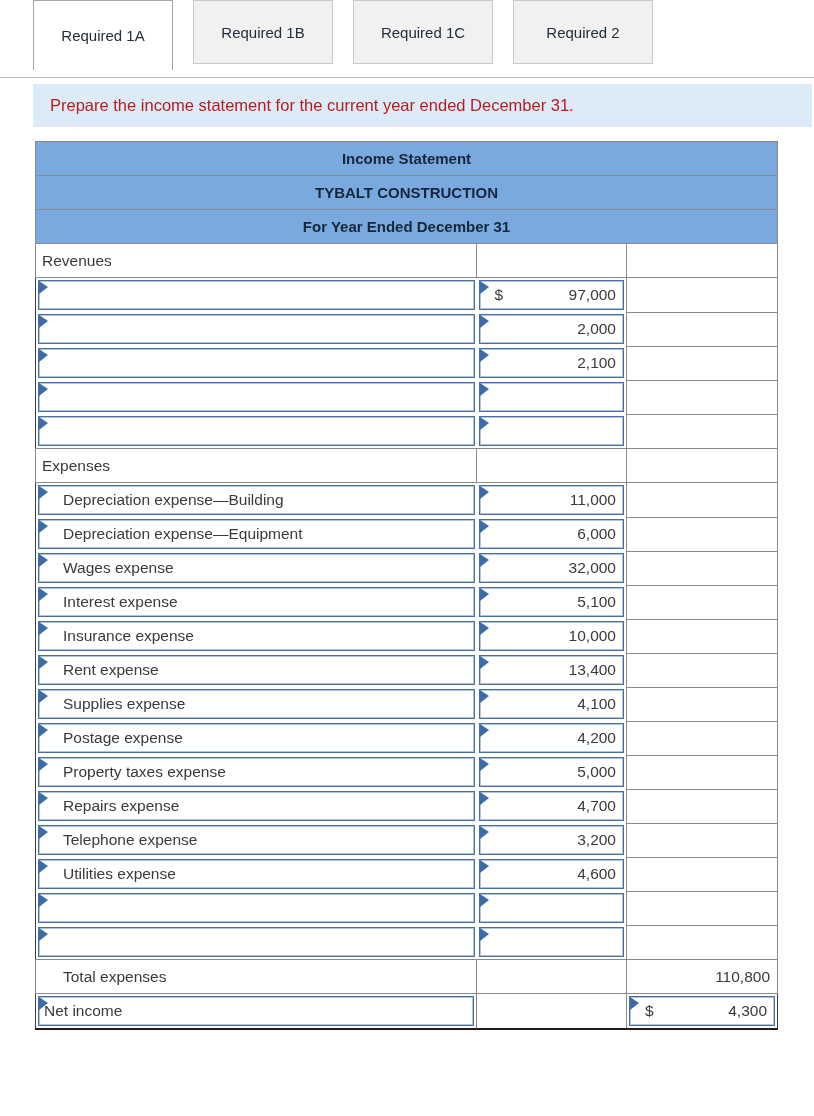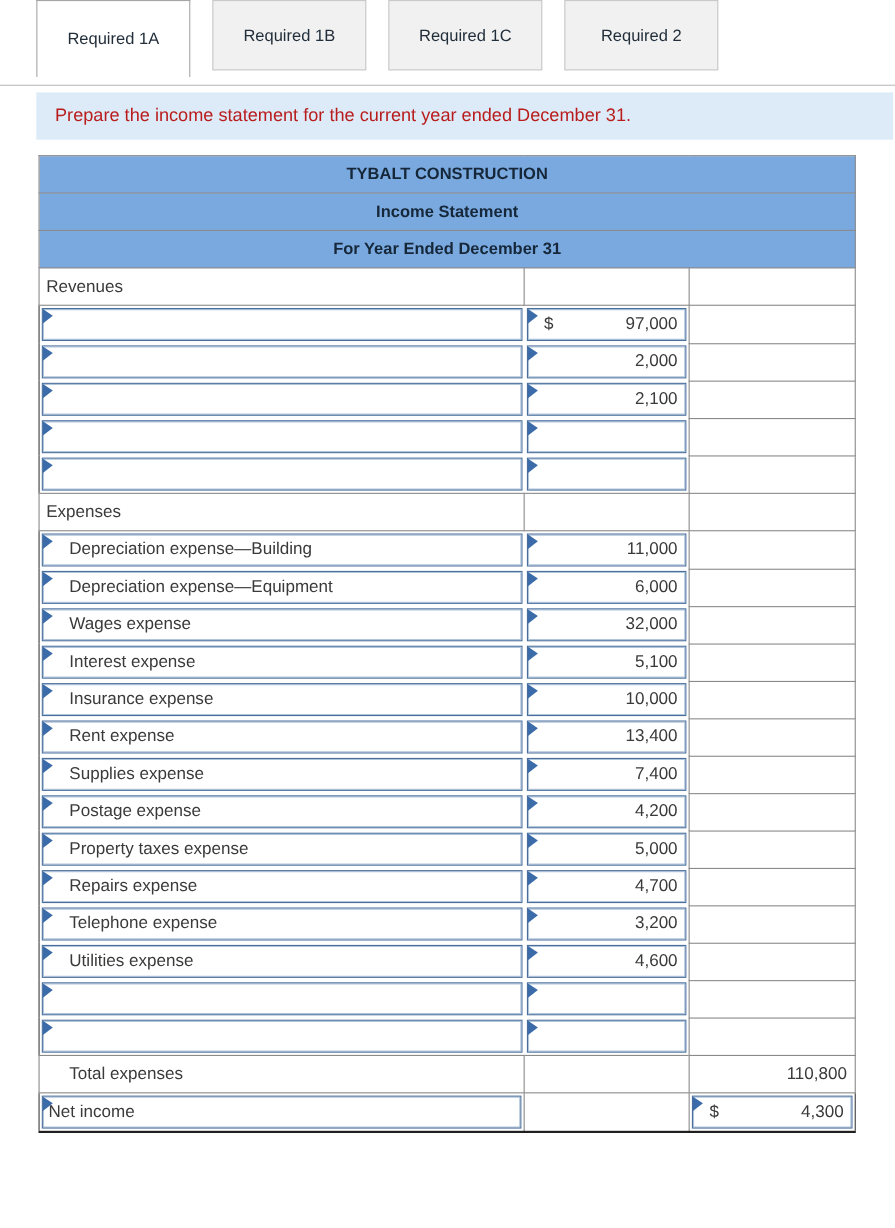--- a/index.html
+++ b/index.html
@@ -98,24 +98,24 @@
   <div class="banner">Prepare the income statement for the current year ended December 31.</div>
 
   <table class="stmt">
     <colgroup>
       <col style="width:441px">
         <col style="width:150px">
         <col style="width:151px">
     </colgroup>
     <thead>
       <tr>
-        <th class="hd" colspan="3">TYBALT CONSTRUCTION</th>
+        <th class="hd" colspan="3">Income Statement</th>
       </tr>
       <tr>
-        <th class="hd" colspan="3">Income Statement</th>
+        <th class="hd" colspan="3">TYBALT CONSTRUCTION</th>
       </tr>
       <tr>
         <th class="hd" colspan="3">For Year Ended December 31</th>
       </tr>
     </thead>
     <tbody id="stmt-body">
         <tr class="r-section">
           <td class="c1 sec">Revenues</td>
           <td class="c2"></td>
           <td class="c3"></td>
@@ -305,21 +305,21 @@
           <td class="c1">
             <div class="box">
               <span class="marker"></span>
               <span class="lbl">Supplies expense</span>
             </div>
           </td>
           <td class="c2">
             <div class="box">
               <span class="marker"></span>
               <span class="dollar"></span>
-              <span class="amt">7,400</span>
+              <span class="amt">4,100</span>
             </div>
           </td>
           <td class="c3"></td>
         </tr>
         <tr class="r-input">
           <td class="c1">
             <div class="box">
               <span class="marker"></span>
               <span class="lbl">Postage expense</span>
             </div>

